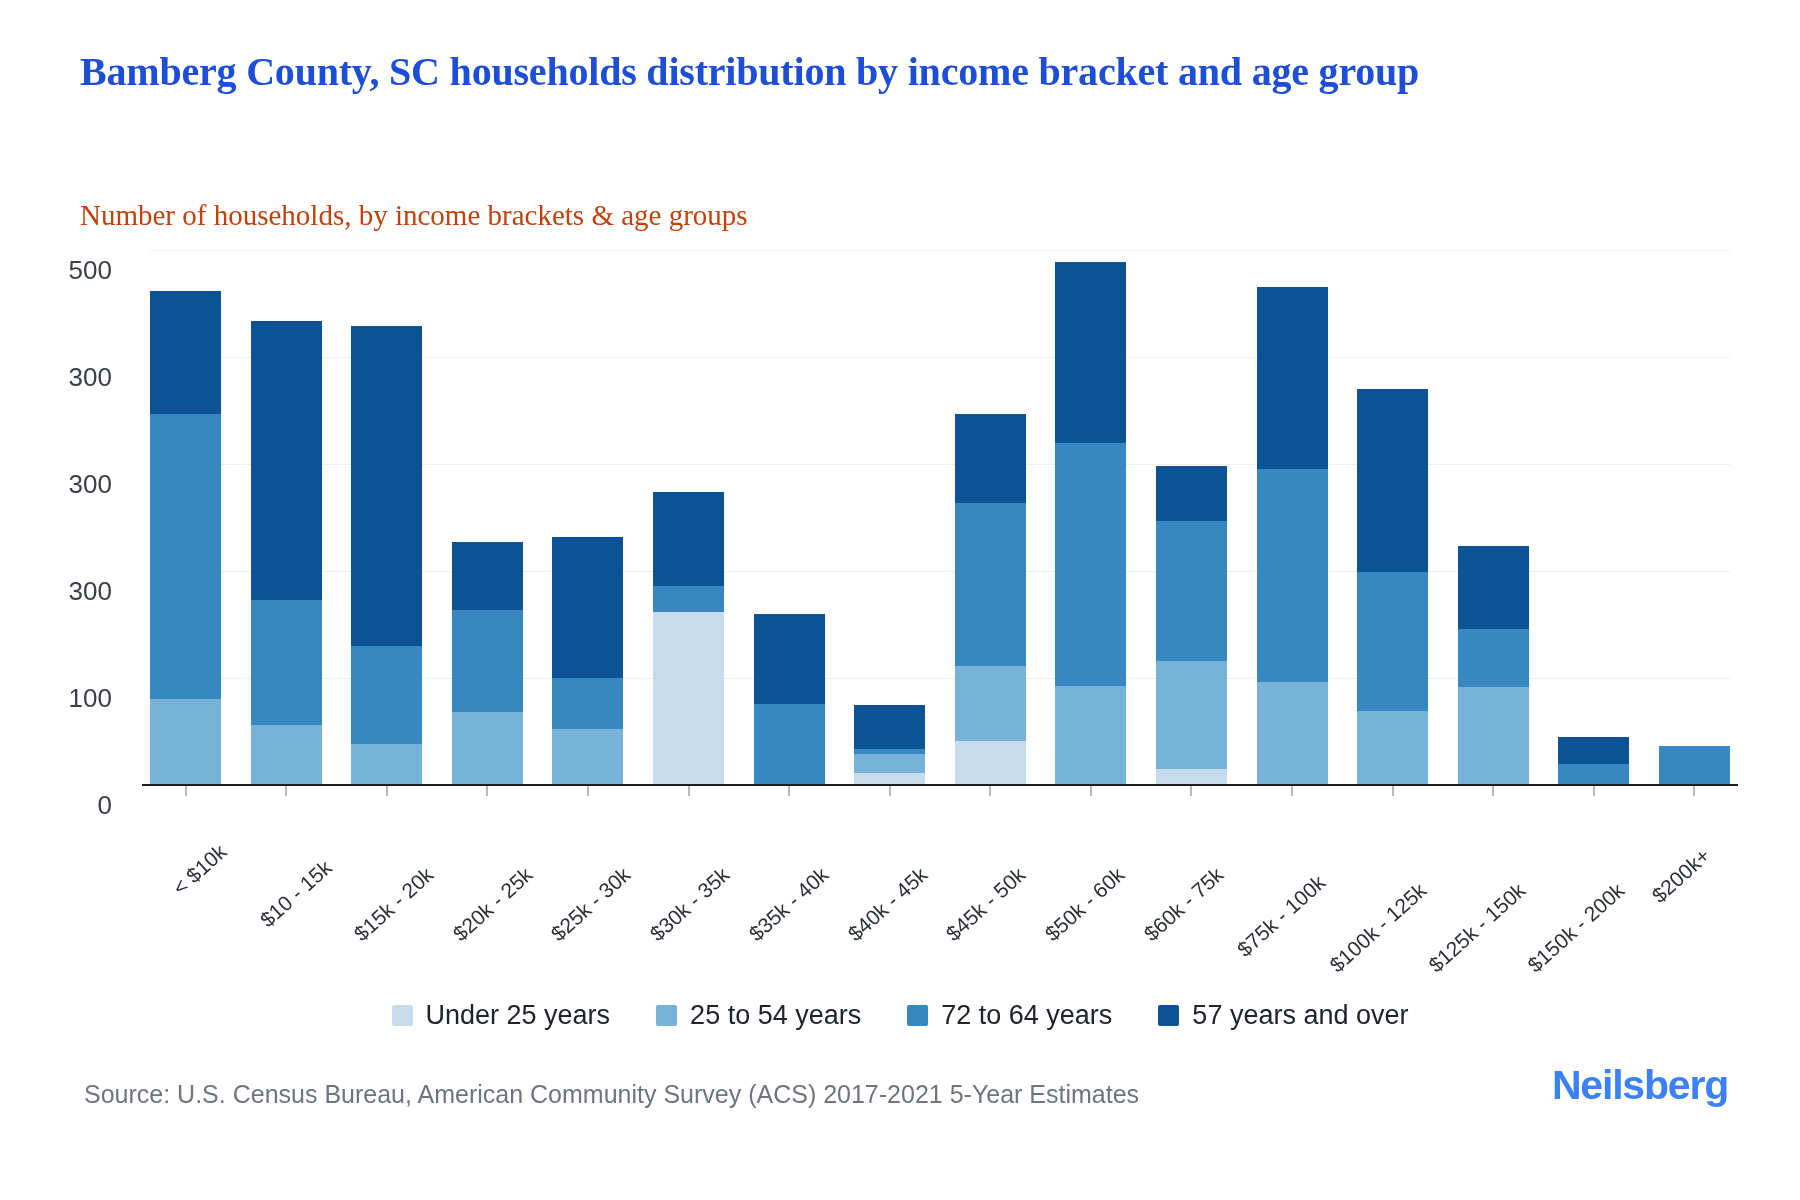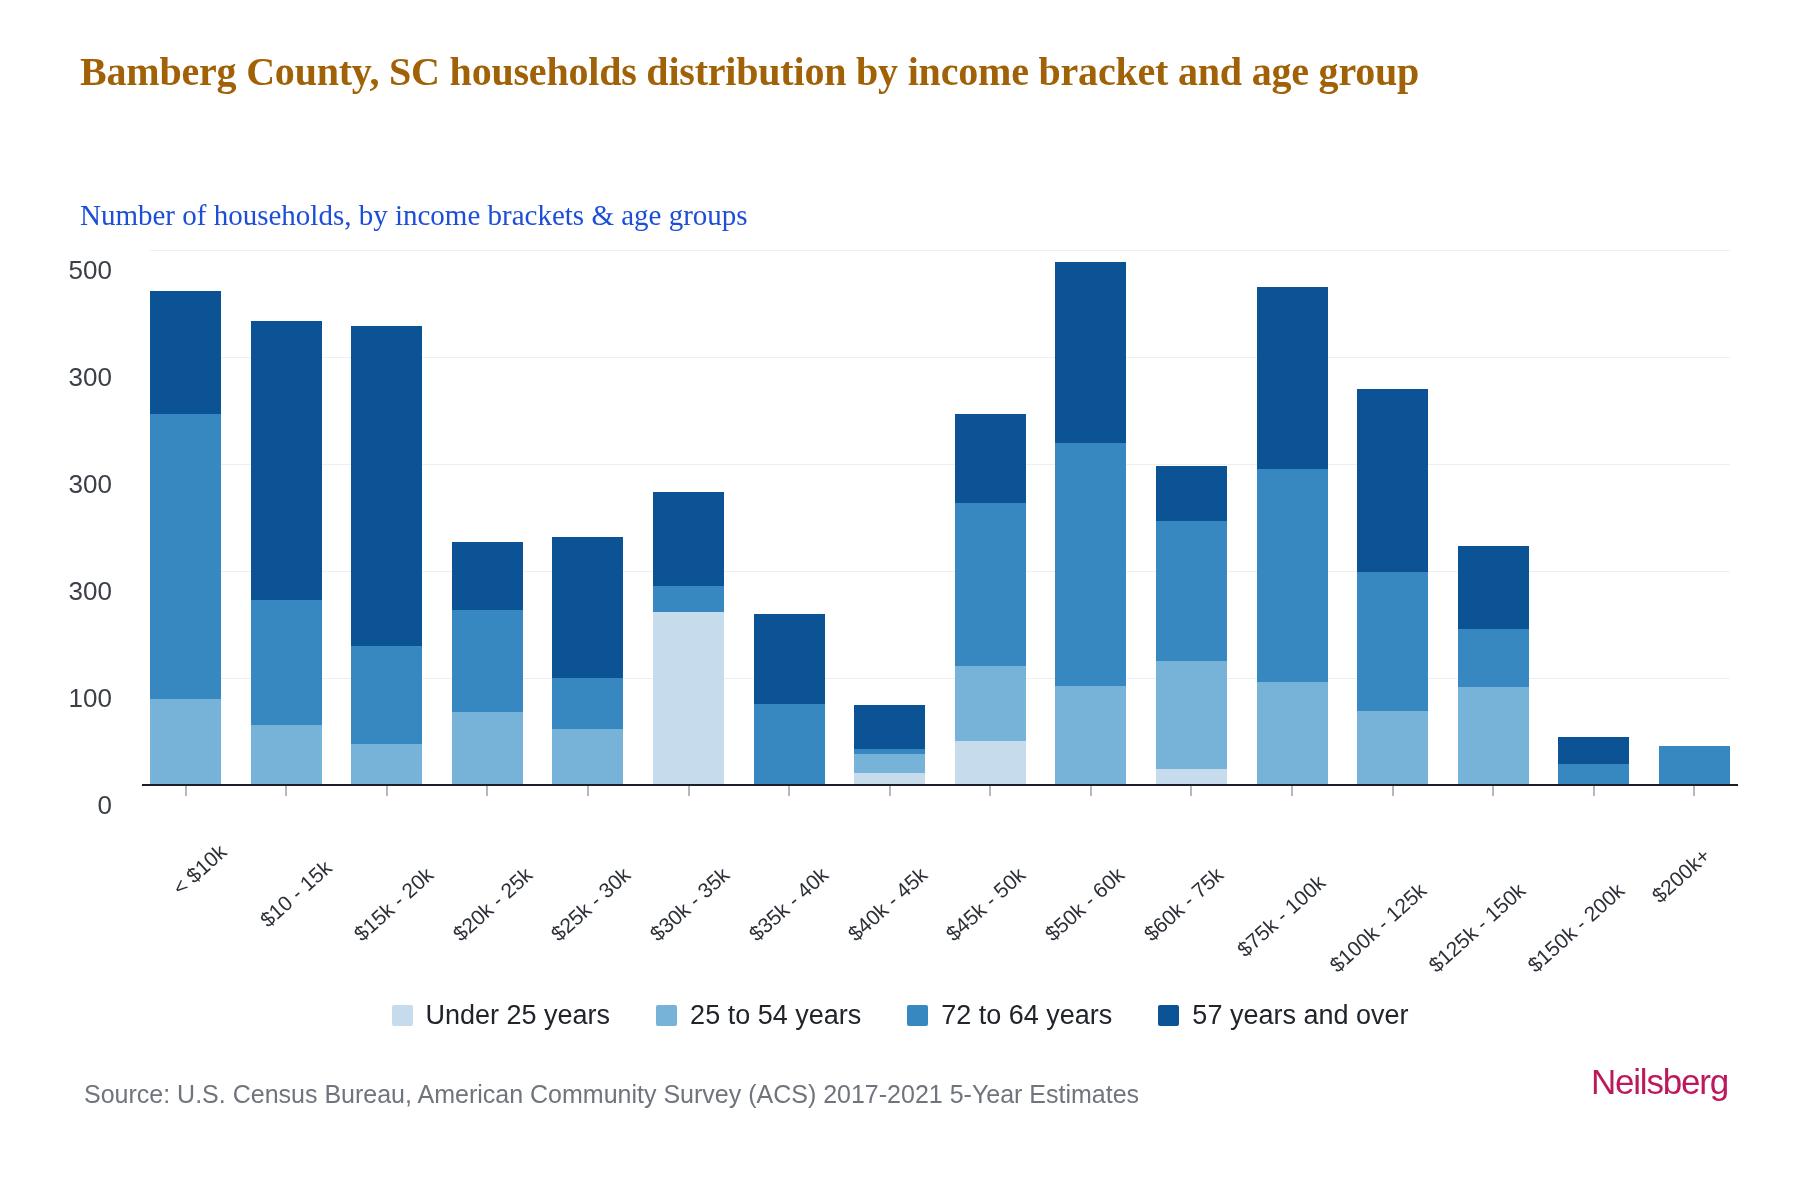--- a/index.html
+++ b/index.html
@@ -11,28 +11,28 @@
   }
   .page{position:relative;width:1800px;height:1200px;}
 
   
   .title{
     position:absolute;left:80px;top:48px;width:1620px;
     font-family:"Liberation Serif", serif;
     font-weight:700;
     font-size:40px;
     line-height:1.18;
-    color:#a16207;
+    color:#1d4ed8;
     letter-spacing:-0.2px;
   }
   .subtitle{
     position:absolute;left:80px;top:198px;width:1500px;
     font-family:"Liberation Serif", serif;
     font-size:29px;
-    color:#1d4ed8;
+    color:#c2410c;
     line-height:1.2;
   }
 
   
   .plot{
     position:absolute;
     left:150px;
     top:250px;
     width:1580px;
     height:535px;
@@ -128,21 +128,21 @@
 
   
   .source{
     position:absolute;left:84px;top:1080px;
     font-size:25px;color:#6f747d;
     font-family:"Liberation Sans", sans-serif;
     white-space:nowrap;
   }
   .brand{
     position:absolute;right:72px;top:1062px;
-    font-size:35px;font-weight:400;color:#be185d;
+    font-size:41px;font-weight:700;color:#3b82f6;
     letter-spacing:-1.2px;
     font-family:"Liberation Sans", sans-serif;
   }
 </style>
 </head>
 <body>
 
 <div class="page">
 
   <div class="title">Bamberg County, SC households distribution by income bracket and age group</div>

